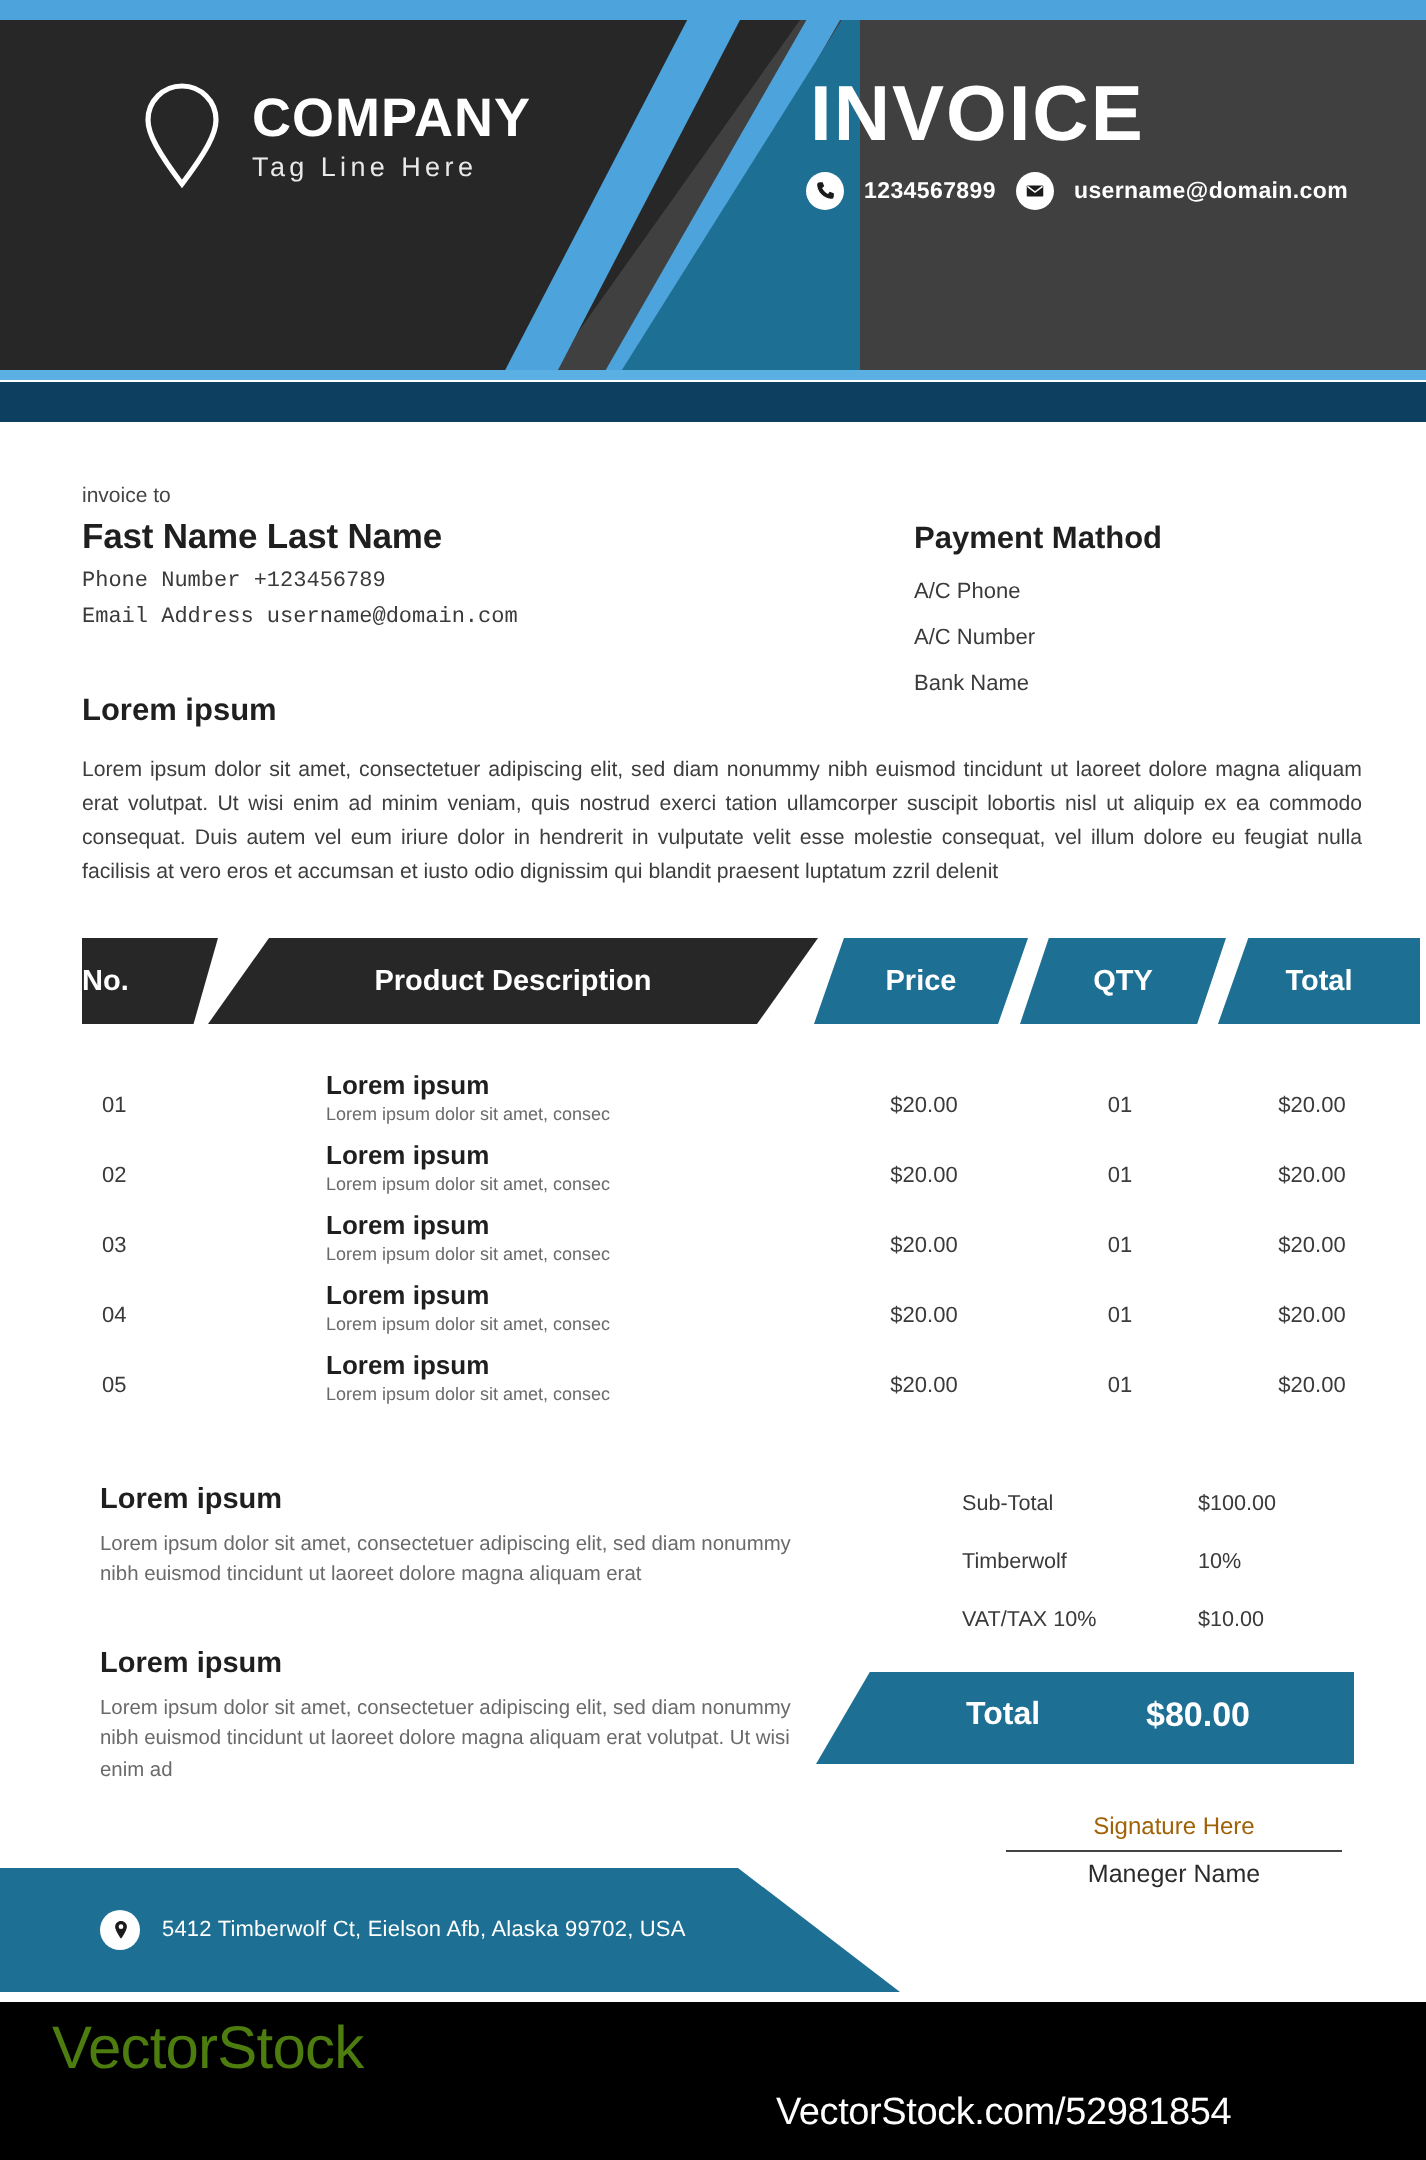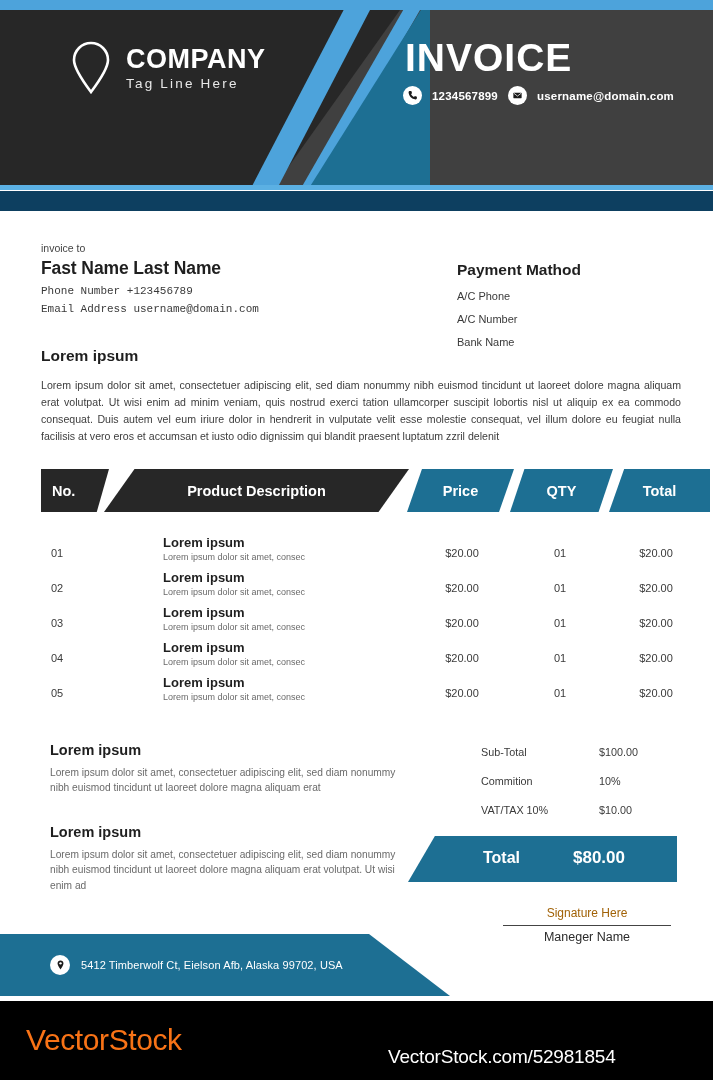--- a/index.html
+++ b/index.html
@@ -73,21 +73,21 @@
     margin:12px 0 0 0;font-size:10.6px;line-height:1.62;color:#3d3d3d;text-align:justify;
   }
 
   
   .thead{position:absolute;left:41px;top:258px;width:636px;height:43px;}
   .seg{
     position:absolute;top:0;height:43px;display:flex;align-items:center;
     color:#ffffff;font-size:14.5px;font-weight:bold;
   }
   .seg-no{left:0;width:68px;background:#272727;clip-path:polygon(0 0,100% 0,82% 100%,0 100%);
-          justify-content:flex-start;padding-left:11px;box-sizing:border-box;}
+          justify-content:flex-start;box-sizing:border-box;}
   .seg-desc{left:63px;width:305px;background:#272727;clip-path:polygon(10% 0,100% 0,90% 100%,0 100%);
             justify-content:center;}
   .seg-price{left:366px;width:107px;background:#1d6f93;clip-path:polygon(14% 0,100% 0,86% 100%,0 100%);
              justify-content:center;}
   .seg-qty{left:469px;width:103px;background:#1d6f93;clip-path:polygon(14% 0,100% 0,86% 100%,0 100%);
            justify-content:center;}
   .seg-total{left:568px;width:101px;background:#1d6f93;clip-path:polygon(15% 0,100% 0,100% 100%,0 100%);
              justify-content:center;}
 
   
@@ -134,21 +134,21 @@
   }
   .addr-inner{position:absolute;left:50px;top:21px;display:flex;align-items:center;gap:11px;}
   .addr-icon{
     width:20px;height:20px;border-radius:50%;background:#ffffff;
     display:flex;align-items:center;justify-content:center;flex:0 0 auto;
   }
   .addr-text{color:#ffffff;font-size:11px;letter-spacing:.1px;}
 
   
   .watermark{position:absolute;left:0;top:1001px;width:713px;height:79px;background:#000000;}
-  .wm-brand{position:absolute;left:26px;top:22px;color:#f97316;font-size:30px;letter-spacing:-.4px;text-align:right;}
+  .wm-brand{position:absolute;left:26px;top:7px;color:#4d7c0f;font-size:30px;letter-spacing:-.4px;text-align:right;}
   .wm-url{position:absolute;left:388px;top:45px;color:#ffffff;font-size:19px;letter-spacing:-.2px;}
 </style>
 </head>
 <body>
 
 <div class="header">
   <div class="hdr-dark"></div>
   <div class="hdr-stripe-a"></div>
   <div class="hdr-stripe-b"></div>
   <div class="hdr-teal-wedge"></div>
@@ -282,21 +282,21 @@
     <div class="note-title">Lorem ipsum</div>
     <div class="note-body">Lorem ipsum dolor sit amet, consectetuer adipiscing elit, sed diam nonummy nibh euismod tincidunt ut laoreet dolore magna aliquam erat volutpat. Ut wisi enim ad</div>
   </div>
 
   <div class="summary">
     <div class="sum-row">
       <span class="sum-label">Sub-Total</span>
       <span class="sum-value">$100.00</span>
     </div>
     <div class="sum-row">
-      <span class="sum-label">Commition</span>
+      <span class="sum-label">Timberwolf</span>
       <span class="sum-value">10%</span>
     </div>
     <div class="sum-row">
       <span class="sum-label">VAT/TAX 10%</span>
       <span class="sum-value">$10.00</span>
     </div>
   </div>
 </div>
 
 <div class="total-bar">

